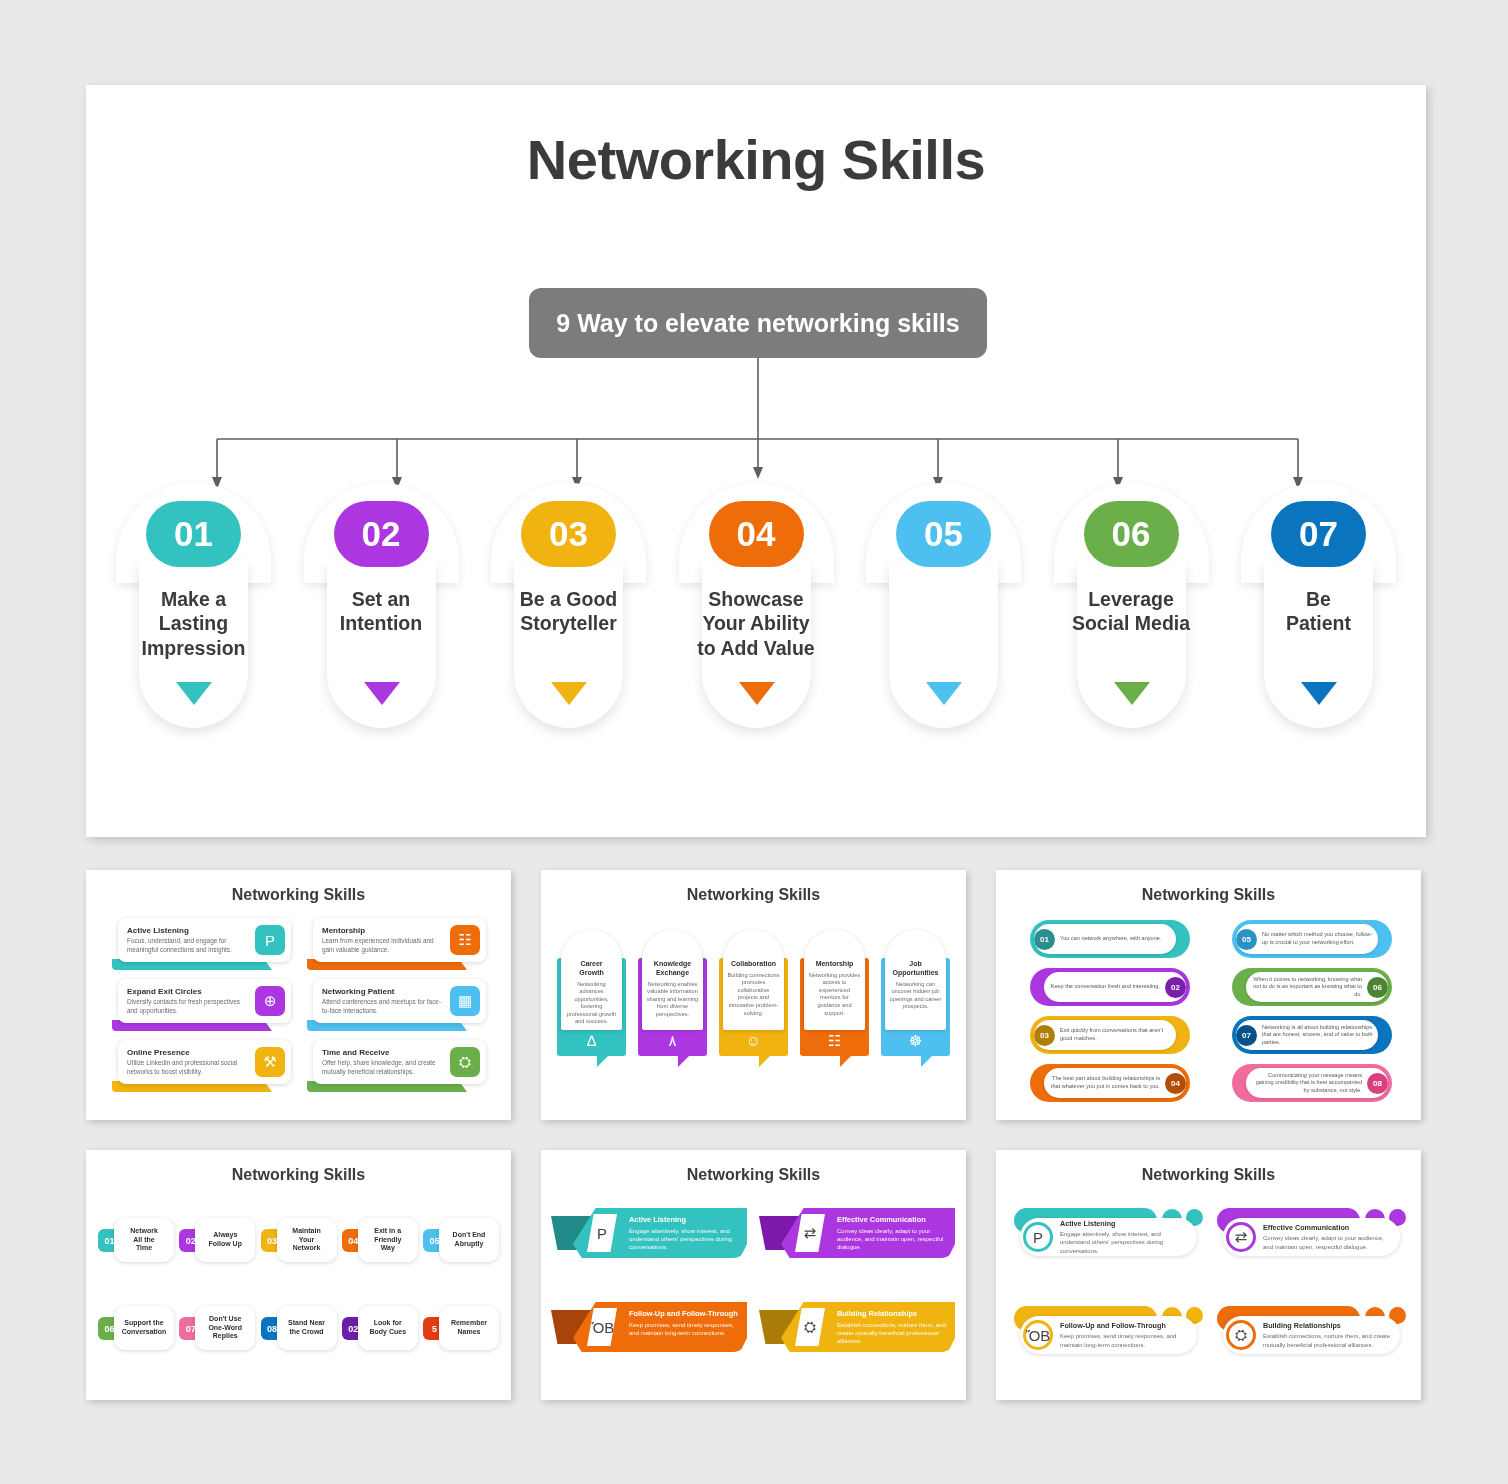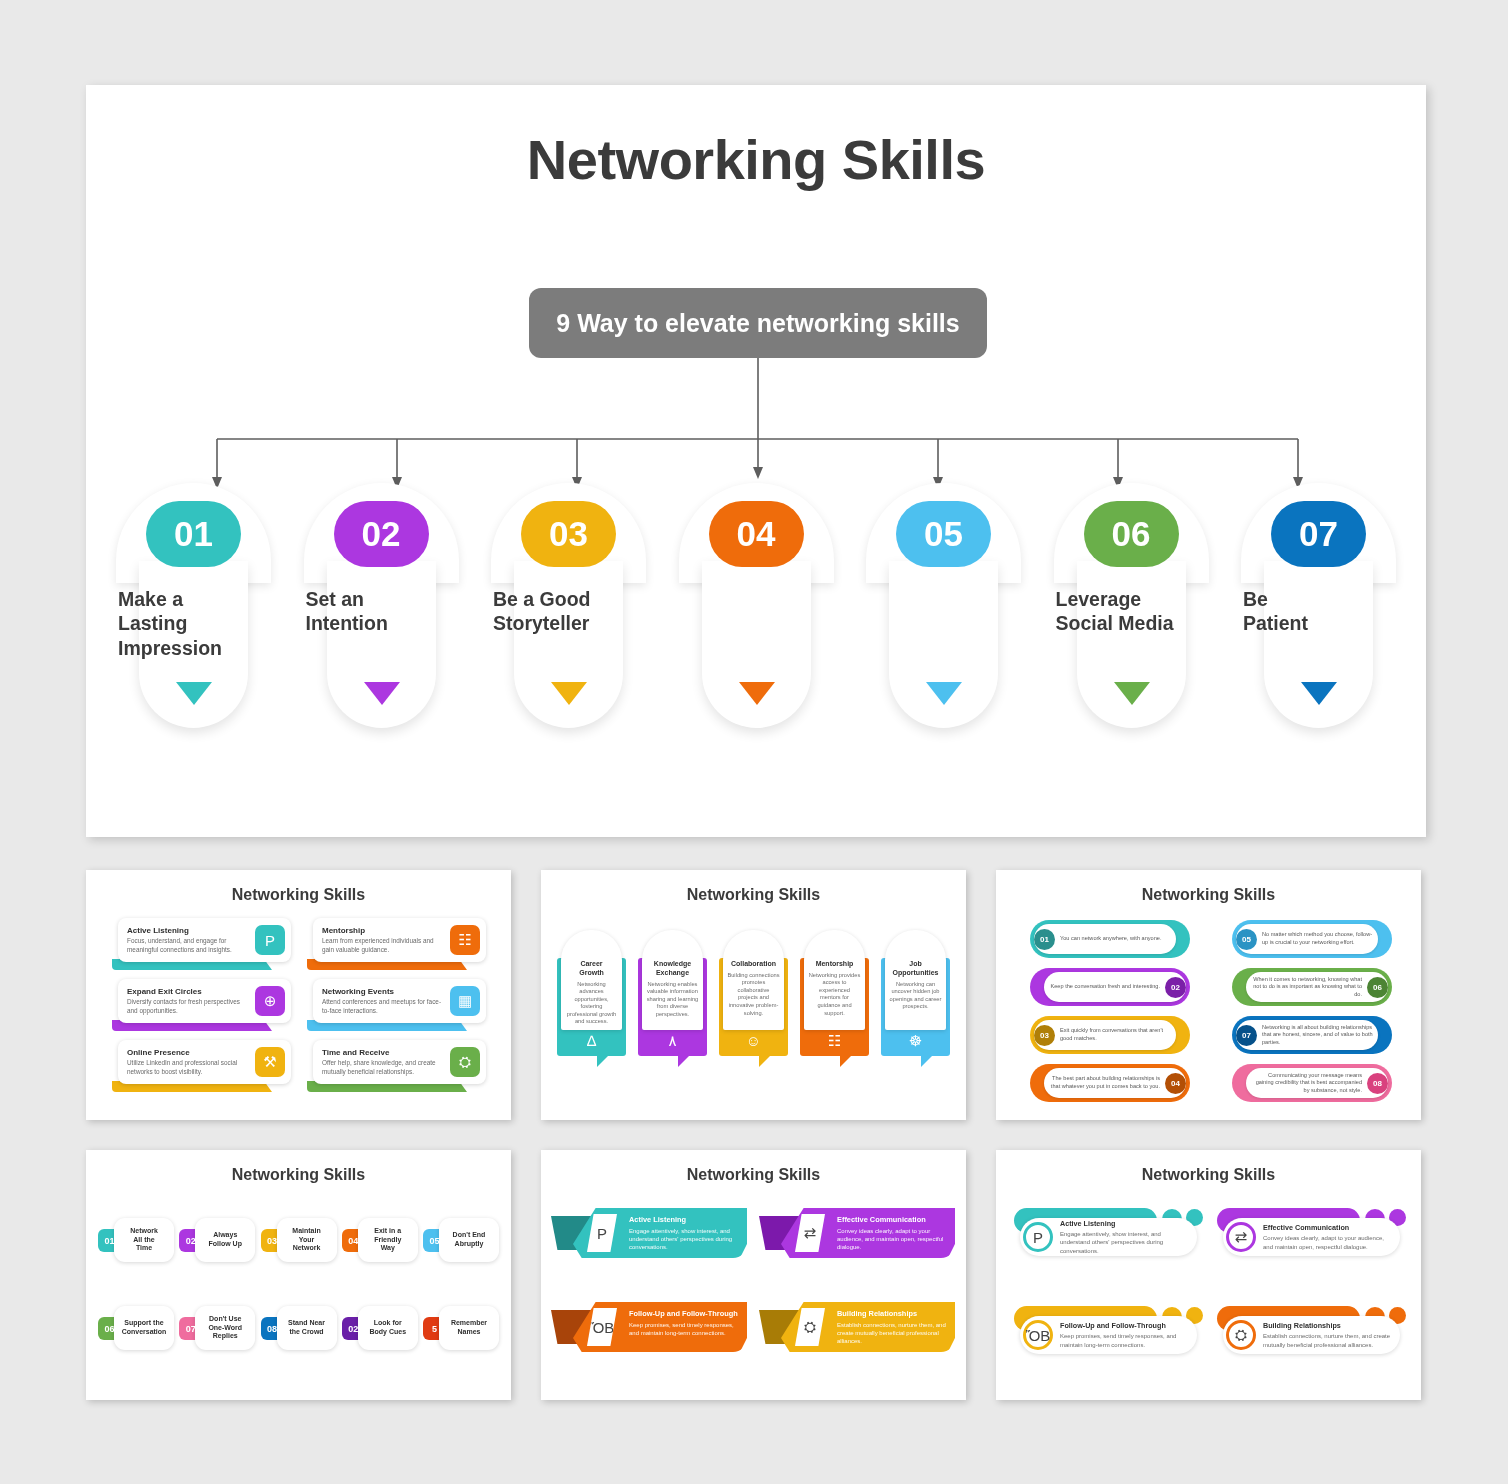--- a/index.html
+++ b/index.html
@@ -62,21 +62,21 @@
   .pod-badge {
     position: absolute; left: 30px; top: 18px;
     width: 95px; height: 66px;
     border-radius: 34px;
     display: flex; align-items: center; justify-content: center;
     color: #ffffff; font-size: 35px; font-weight: bold;
     z-index: 4;
   }
   .pod-label {
     position: absolute; left: 2px; top: 104px; width: 151px;
-    text-align: left;
+    text-align: center;
     font-size: 19.5px; font-weight: bold; color: #3b3b3b;
     line-height: 1.25;
     z-index: 4;
   }
   .pod-arrow {
     position: absolute; left: 60px; bottom: 23px;
     width: 0; height: 0;
     border-left: 18px solid transparent;
     border-right: 18px solid transparent;
     border-top: 23px solid #000;
@@ -244,20 +244,21 @@
         <div class="pod-dome"></div>
         <div class="pod-body"></div>
         <div class="pod-badge" style="background:#f0b310">03</div>
         <div class="pod-label">Be a Good<br>Storyteller</div>
         <div class="pod-arrow" style="border-top-color:#f0b310"></div>
       </div>
       <div class="pod">
         <div class="pod-dome"></div>
         <div class="pod-body"></div>
         <div class="pod-badge" style="background:#ef6c0b">04</div>
+        <div class="pod-label">Showcase<br>Your Ability<br>to Add Value</div>
         <div class="pod-arrow" style="border-top-color:#ef6c0b"></div>
       </div>
       <div class="pod">
         <div class="pod-dome"></div>
         <div class="pod-body"></div>
         <div class="pod-badge" style="background:#4dc0ef">05</div>
         <div class="pod-arrow" style="border-top-color:#4dc0ef"></div>
       </div>
       <div class="pod">
         <div class="pod-dome"></div>
@@ -306,21 +307,21 @@
             <div class="t1-h">Expand Exit Circles</div>
             <div class="t1-p">Diversify contacts for fresh perspectives and opportunities.</div>
           </div>
           <div class="t1-ico" style="background:#ac37e0">⊕</div>
         </div>
       </div>
       <div class="t1-card">
         <div class="t1-ribbon" style="background:#4dc0ef;color:#4dc0ef"></div>
         <div class="t1-inner">
           <div class="t1-txt">
-            <div class="t1-h">Networking Events</div>
+            <div class="t1-h">Networking Patient</div>
             <div class="t1-p">Attend conferences and meetups for face-to-face interactions.</div>
           </div>
           <div class="t1-ico" style="background:#4dc0ef">▦</div>
         </div>
       </div>
       <div class="t1-card">
         <div class="t1-ribbon" style="background:#f0b310;color:#f0b310"></div>
         <div class="t1-inner">
           <div class="t1-txt">
             <div class="t1-h">Online Presence</div>

